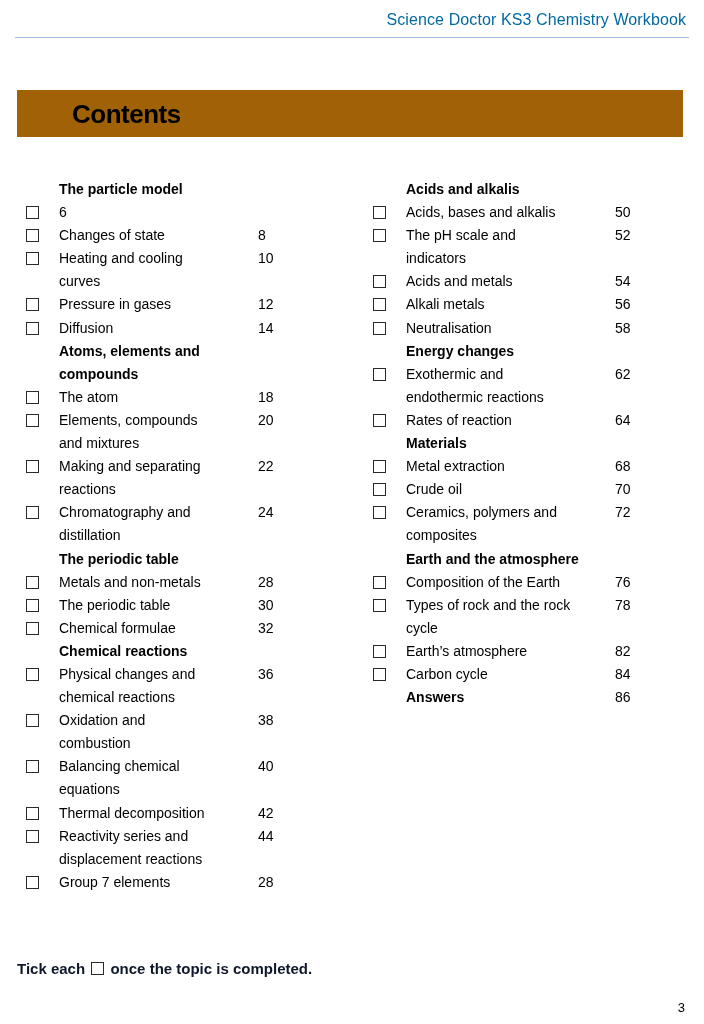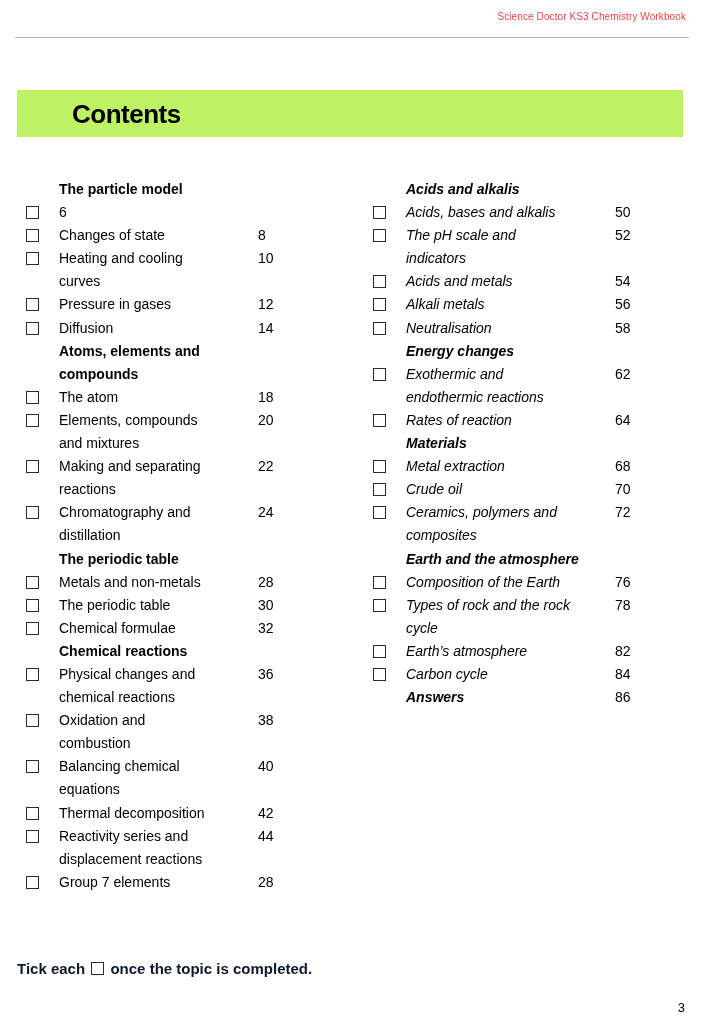--- a/index.html
+++ b/index.html
@@ -1,30 +1,30 @@
 <!DOCTYPE html>
 <html><head>
 <meta charset="utf-8">
 <style>
   * { box-sizing: border-box; margin: 0; padding: 0; }
   html, body { width: 704px; height: 1024px; background: #ffffff; overflow: hidden; }
   body { position: relative; font-family: "Liberation Sans", "DejaVu Sans", sans-serif; color: #000; }
 
   .running-header {
     position: absolute; right: 18px; top: 11px;
-    font-size: 10px; color: #ef4444; letter-spacing: 0.1px;
+    font-size: 16px; color: #0369a1; letter-spacing: 0.1px;
   }
   .header-rule {
     position: absolute; left: 15px; right: 15px; top: 37px;
     height: 1px; background: #a6bde3;
   }
 
   .contents-banner {
     position: absolute; left: 17px; top: 90px; width: 666px; height: 47px;
-    background: #bef264;
+    background: #a16207;
   }
   .contents-title {
     position: absolute; left: 55px; top: 9px;
     font-size: 26px; font-weight: bold; color: #000; letter-spacing: -0.5px;
   }
 
   .toc-col { position: absolute; top: 178px; }
   .toc-col.left { left: 24px; width: 270px; }
   .toc-col.right { left: 371px; width: 270px; }
 
@@ -32,21 +32,21 @@
     position: relative; display: flex; align-items: flex-start;
     font-size: 14px; line-height: 23.1px;
   }
   .cb-slot { width: 35px; flex: 0 0 35px; height: 23.1px; position: relative; }
   .checkbox {
     position: absolute; left: 2px; top: 5px;
     width: 13px; height: 13px; border: 1.2px solid #2a2a2a; background: #fff;
   }
   .title { flex: 0 0 auto; }
   .left .title { width: 199px; }
-  .right .title { width: 209px; font-style: italic; }
+  .right .title { width: 209px; }
   .page { flex: 0 0 auto; }
   .heading .title { font-weight: bold; }
 
   .footer-note {
     position: absolute; left: 17px; top: 960px;
     font-size: 15px; font-weight: bold; color: #0f172a;
   }
   .inline-box {
     display: inline-block; width: 13px; height: 13px;
     border: 1.2px solid #2a2a2a; vertical-align: -1px; margin: 0 2px;

